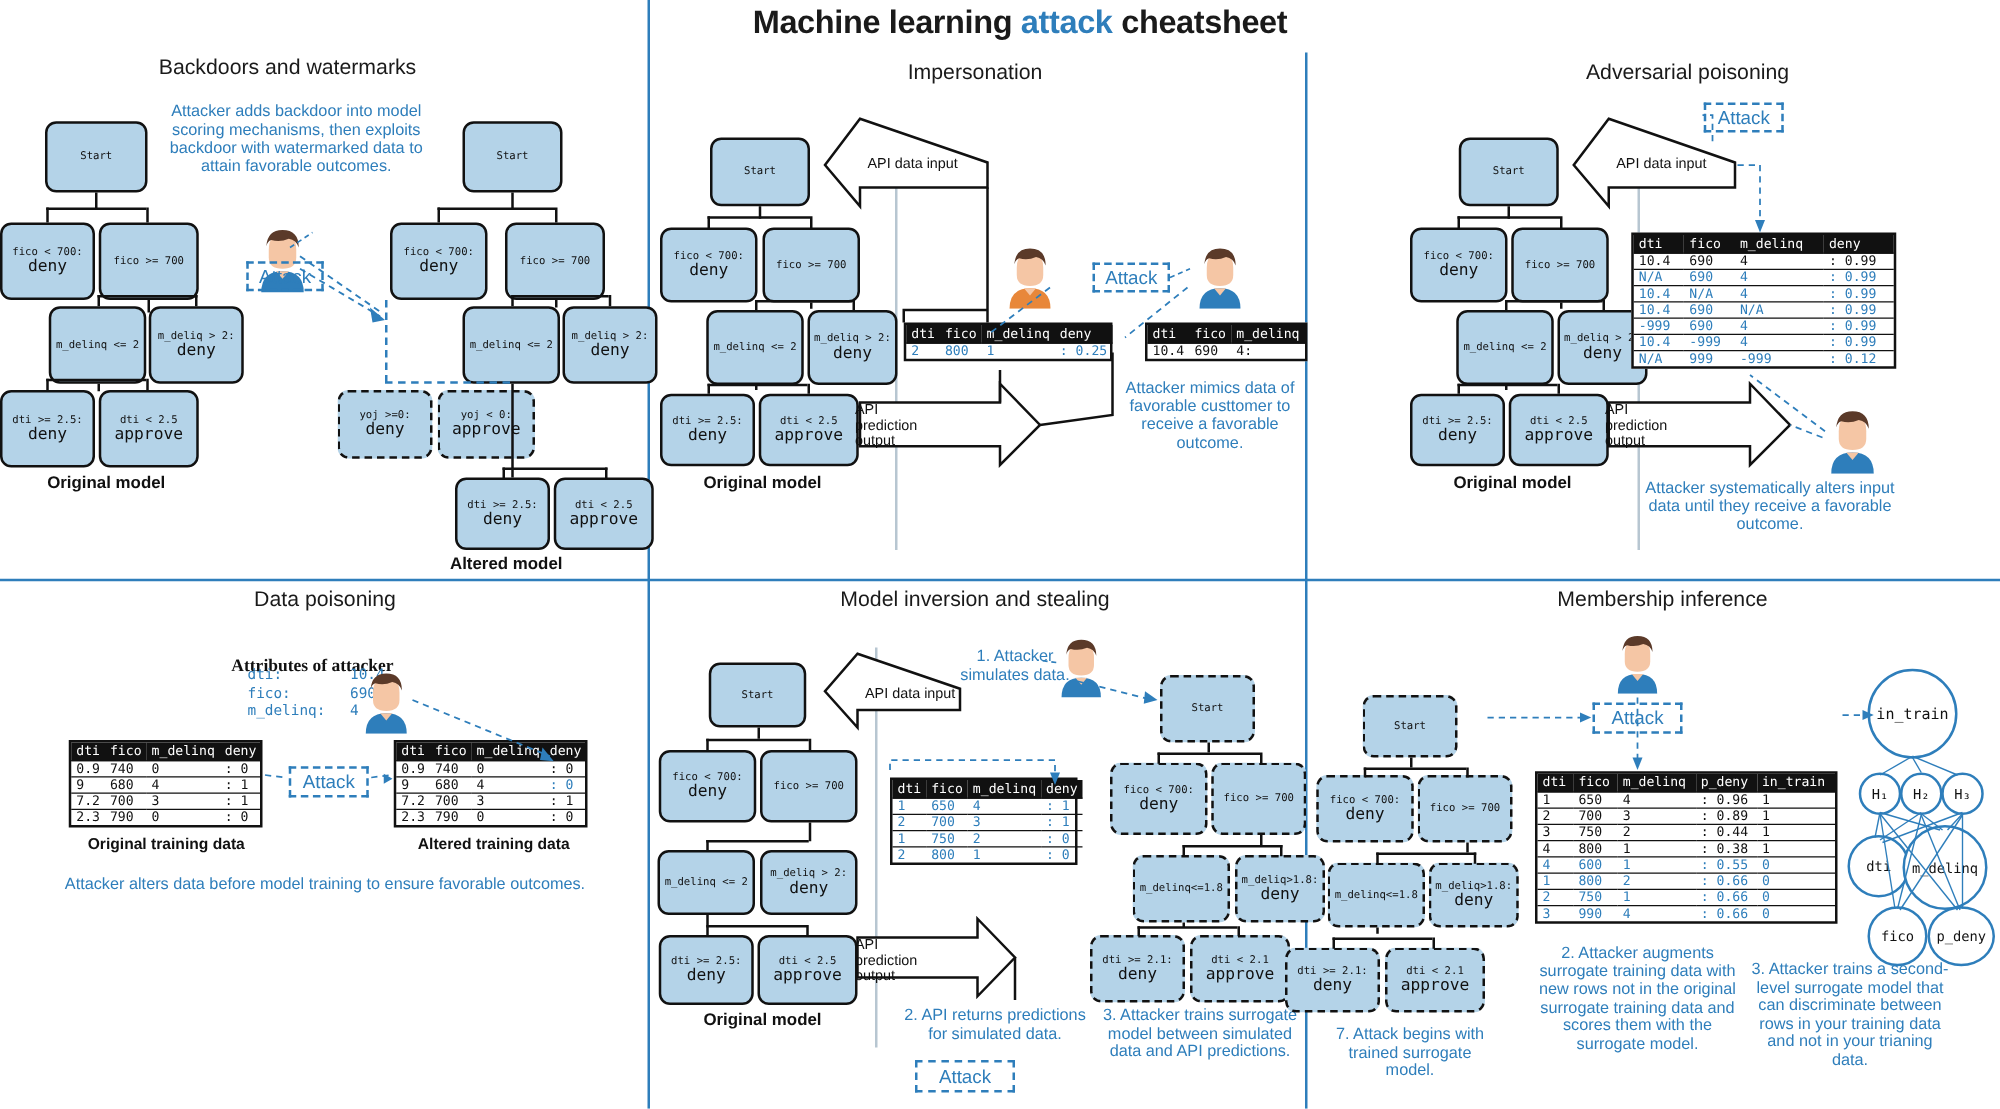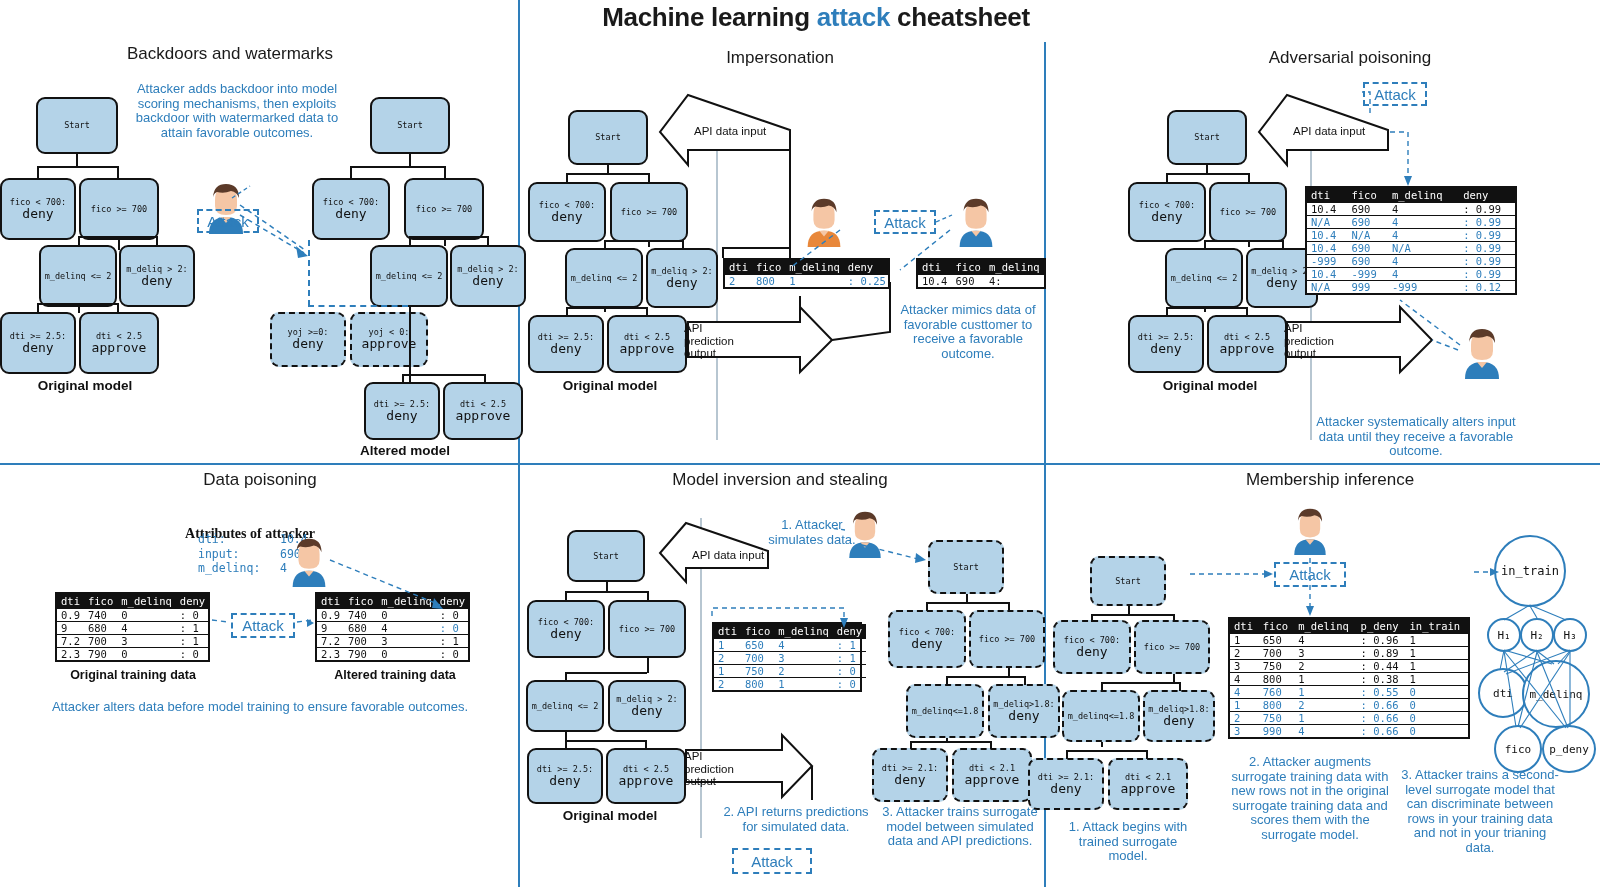--- a/index.html
+++ b/index.html
@@ -406,39 +406,39 @@
 
 <div class="attackbox" style="left:1363px; top:82px; width:64px; height:24px;">Attack</div>
 <div class="person" style="left:1460px; top:325px;">
   <svg width="44" height="54" viewBox="0 0 42 54">
     <path d="M10 20 q0-13 11-13 q11 0 11 13 l0 6 q0 9 -11 9 q-11 0 -11 -9 z" fill="#f5c6a5"></path>
     <path d="M8 17 q1-13 13-13 q13 0 13 14 q-2-6 -8-7 q-7 3 -14 1 q-3 1 -4 5 z" fill="#5b3a29"></path>
     <path d="M4 54 q0-17 17-17 q17 0 17 17 z" fill="#2e7ebb"></path>
     <path d="M16 37 l5 6 l5 -6 z" fill="#f5c6a5"></path>
   </svg>
 </div>
-<div class="caption" style="left:1316px; top:383px; width:200px;margin-top:32px;">Attacker systematically alters input data until they receive a favorable outcome.</div>
+<div class="caption" style="left:1316px; top:383px; width:200px;">Attacker systematically alters input data until they receive a favorable outcome.</div>
 
 <svg class="overlay" width="1600" height="887">
   <path d="M1287 95 L1388 130 L1388 150 L1287 150 L1287 165 L1259 132 L1287 95 Z" fill="#fff" stroke="#111" stroke-width="2"></path>
   <path d="M1287 322 L1400 322 L1400 307 L1432 340 L1400 372 L1400 357 L1287 357 Z" fill="#fff" stroke="#111" stroke-width="2"></path>
   <path d="M1370 113 L1370 92 L1362 92" stroke="#2e7ebb" stroke-width="1.4" stroke-dasharray="5,4" fill="none"></path>
   <path d="M1390 132 L1408 132 L1408 182" stroke="#2e7ebb" stroke-width="1.4" stroke-dasharray="5,4" fill="none"></path>
   <path d="M1404 176 L1408 186 L1412 176 Z" fill="#2e7ebb"></path>
   <path d="M1458 350 L1432 340" stroke="#2e7ebb" stroke-width="1.4" stroke-dasharray="5,4" fill="none"></path>
   <path d="M1460 345 L1400 300" stroke="#2e7ebb" stroke-width="1.4" stroke-dasharray="5,4" fill="none"></path>
 </svg>
 <div style="position:absolute; left:1293px; top:125px; font-size:11.5px; color:#111;">API data input</div>
 <div style="position:absolute; left:1284px; top:322px; font-size:11.5px; color:#111; width:64px; line-height:1.1;">API prediction output</div>
 
 <div class="ptitle" style="left:50px; top:470px; width:420px;">Data poisoning</div>
 <div class="attrtitle" style="left:145px; top:526px; width:210px;font-family:Liberation Serif, serif;">Attributes of attacker</div>
 <div class="attrblock" style="left:198px; top:532px;">
     <div><span style="display: inline-block; width: 82px;">dti:</span><span>10.4</span></div>
-    <div><span style="display: inline-block; width: 82px;">input:</span><span>690</span></div>
+    <div><span style="display: inline-block; width: 82px;">fico:</span><span>690</span></div>
     <div><span style="display: inline-block; width: 82px;">m_delinq:</span><span>4</span></div>
   </div>
 <div class="person" style="left:288px; top:535px;">
   <svg width="42" height="52" viewBox="0 0 42 54">
     <path d="M10 20 q0-13 11-13 q11 0 11 13 l0 6 q0 9 -11 9 q-11 0 -11 -9 z" fill="#f5c6a5"></path>
     <path d="M8 17 q1-13 13-13 q13 0 13 14 q-2-6 -8-7 q-7 3 -14 1 q-3 1 -4 5 z" fill="#5b3a29"></path>
     <path d="M4 54 q0-17 17-17 q17 0 17 17 z" fill="#2e7ebb"></path>
     <path d="M16 37 l5 6 l5 -6 z" fill="#f5c6a5"></path>
   </svg>
 </div>
@@ -765,21 +765,21 @@
         </tr>
         <tr>
           <td>4</td>
           <td>800</td>
           <td>1</td>
           <td>: 0.38</td>
           <td>1</td>
         </tr>
         <tr class="blue">
           <td>4</td>
-          <td>760</td>
+          <td>600</td>
           <td>1</td>
           <td>: 0.55</td>
           <td>0</td>
         </tr>
         <tr class="blue">
           <td>1</td>
           <td>800</td>
           <td>2</td>
           <td>: 0.66</td>
           <td>0</td>
@@ -820,21 +820,21 @@
 <div class="nncirc" style="left:1522px; top:660px; width:68px; height:68px; font-size:11px;">
   <span>m_delinq</span>
   </div>
 <div class="nncirc" style="left:1494px; top:725px; width:48px; height:48px; font-size:11px;">
   <span>fico</span>
   </div>
 <div class="nncirc" style="left:1542px; top:725px; width:54px; height:48px; font-size:11px;">
   <span>p_deny</span>
   </div>
 
-<div class="caption" style="left:1058px; top:820px; width:140px;">1. Attack begins with trained surrogate model.</div>
+<div class="caption" style="left:1058px; top:820px; width:140px;">7. Attack begins with trained surrogate model.</div>
 <div class="caption" style="left:1230px; top:755px; width:160px;">2. Attacker augments surrogate training data with new rows not in the original surrogate training data and scores them with the surrogate model.</div>
 <div class="caption" style="left:1400px; top:768px; width:160px;">3. Attacker trains a second-level surrogate model that can discriminate between rows in your training data and not in your trianing data.</div>
 
 <svg class="overlay" width="1600" height="887">
   <path d="M1190 574 L1270 574" stroke="#2e7ebb" stroke-width="1.4" stroke-dasharray="5,4" fill="none"></path>
   <path d="M1264 570 L1273 574 L1264 578 Z" fill="#2e7ebb"></path>
   <path d="M1310 558 L1310 600 L1310 612" stroke="#2e7ebb" stroke-width="1.4" stroke-dasharray="5,4" fill="none"></path>
   <path d="M1306 606 L1310 616 L1314 606 Z" fill="#2e7ebb"></path>
   <path d="M1474 572 L1496 572" stroke="#2e7ebb" stroke-width="1.4" stroke-dasharray="5,4" fill="none"></path>
   <path d="M1490 568 L1499 572 L1490 576 Z" fill="#2e7ebb"></path>

